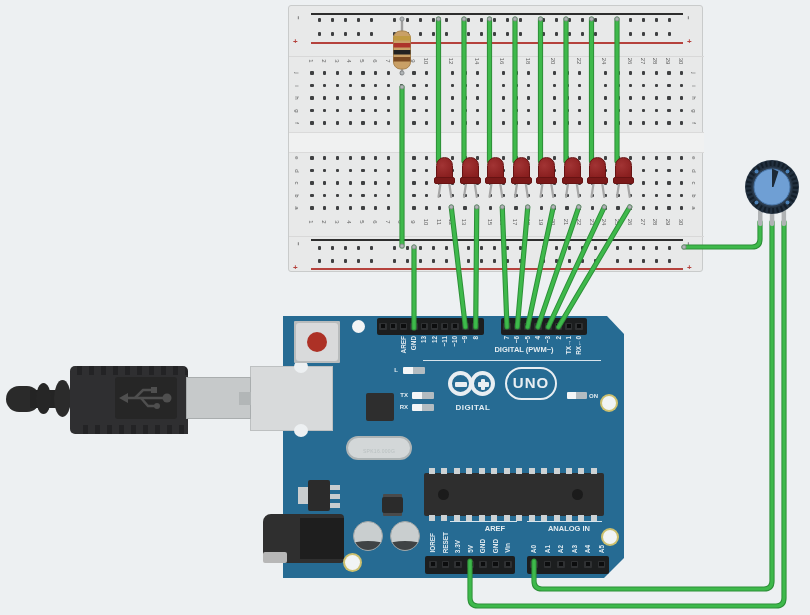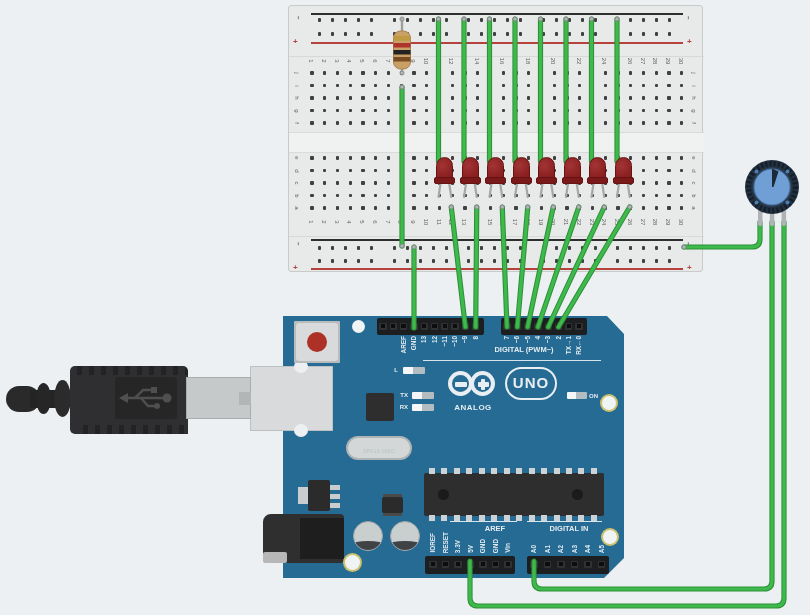--- a/index.html
+++ b/index.html
@@ -588,21 +588,21 @@
   <div class="atext" style="left:396px;top:392px;width:12px;text-align:right;font-size:6px">TX</div>
   <div class="ledbar" style="left:412px;top:392px"></div>
   <div class="atext" style="left:396px;top:404px;width:12px;text-align:right;font-size:6px">RX</div>
   <div class="ledbar" style="left:412px;top:404px"></div>
 
   <div class="ring" style="left:448px;top:371px"></div>
   <div class="ring" style="left:470px;top:371px"></div>
   <div class="lbar" style="left:455px;top:382px;width:12px;height:4.5px"></div>
   <div class="lbar" style="left:477.5px;top:382px;width:11px;height:4.5px"></div>
   <div class="lbar" style="left:480.8px;top:378.5px;width:4.5px;height:11.5px"></div>
-  <div class="atext" style="left:440px;top:403px;width:66px;text-align:center;font-size:8px;letter-spacing:.5px">ANALOG</div>
+  <div class="atext" style="left:440px;top:403px;width:66px;text-align:center;font-size:8px;letter-spacing:.5px">DIGITAL</div>
   <div id="uno-badge" class="abs">UNO</div>
   <div class="ledbar" style="left:567px;top:392px;width:20px"></div>
   <div class="atext" style="left:589px;top:393px;font-size:6px">ON</div>
 
   <div class="abs" style="left:346px;top:436px;width:66px;height:24px;background:#d3d7d8;border:2px solid #aeb4b5;border-radius:13px;box-sizing:border-box;text-align:center;line-height:20px">
     <span class="tinytxt" style="position:static">SPK16.000G</span>
   </div>
   <div class="abs" style="left:298px;top:487px;width:11px;height:17px;background:#c9cdcf"></div>
   <div class="abs" style="left:308px;top:480px;width:22px;height:31px;background:#2b2b2b;border-radius:2px"></div>
   <div class="abs" style="left:330px;top:485px;width:10px;height:4.5px;background:#c9cdcf"></div>
@@ -622,21 +622,21 @@
   <div class="hdr" style="left:377px;top:318px;width:107px;height:17px"></div>
   <div class="hdr" style="left:501px;top:318px;width:86px;height:17px"></div>
   <div class="hdr" style="left:425px;top:556px;width:90px;height:18px"></div>
   <div class="hdr" style="left:527px;top:556px;width:82px;height:18px"></div>
 
   <div class="aline" style="left:423px;top:359.5px;width:178px"></div>
   <div class="atext" style="left:454px;top:345px;width:140px;text-align:center;font-size:7.5px">DIGITAL (PWM~)</div>
   <div class="aline" style="left:450px;top:521px;width:67px"></div>
   <div class="atext" style="left:460px;top:524px;width:70px;text-align:center;font-size:7.5px">AREF</div>
   <div class="aline" style="left:527px;top:521px;width:75px"></div>
-  <div class="atext" style="left:534px;top:524px;width:70px;text-align:center;font-size:7.5px">DIGITAL IN</div>
+  <div class="atext" style="left:534px;top:524px;width:70px;text-align:center;font-size:7.5px">ANALOG IN</div>
 
 <div class="pin" style="left:379.3px;top:322.5px"></div>
     <div class="pin" style="left:389.6px;top:322.5px"></div>
     <div class="pin" style="left:399.90000000000003px;top:322.5px"></div>
     <div class="pin" style="left:410.2px;top:322.5px"></div>
     <div class="pin" style="left:420.5px;top:322.5px"></div>
     <div class="pin" style="left:430.8px;top:322.5px"></div>
     <div class="pin" style="left:441.1px;top:322.5px"></div>
     <div class="pin" style="left:451.40000000000003px;top:322.5px"></div>
     <div class="pin" style="left:461.7px;top:322.5px"></div>

